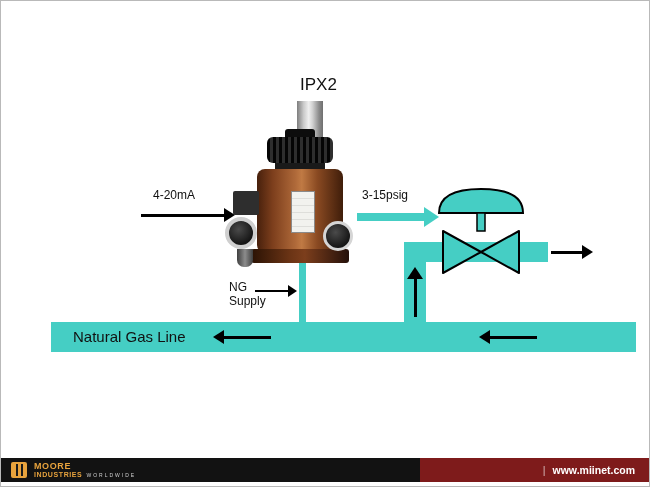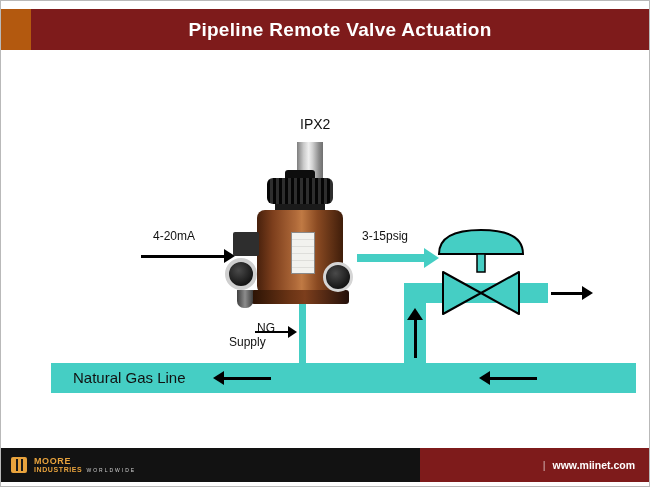--- a/index.html
+++ b/index.html
@@ -30,21 +30,21 @@
     flex:1;background:var(--header-maroon);
     display:flex;align-items:center;justify-content:center;
   }
   .header-bar h1{
     color:#fff;font-size:19px;font-weight:600;letter-spacing:.3px;
   }
   
   .canvas{position:relative;flex:1;background:#fff;}
   .abs{position:absolute;}
   .lbl{color:#111;font-size:12px;line-height:1.15;}
-  .lbl-big{font-size:14px;}
+  .lbl-big{font-size:17px;}
 
   
   .pipe-gray{
     left:296px;top:92px;width:26px;height:160px;z-index:1;
     background:linear-gradient(90deg,#7d7d7d,#c9c9c9 25%,#efefef 45%,#d0d0d0 60%,#8a8a8a 85%,#6f6f6f);
   }
   .supply-tube{left:298px;top:252px;width:7px;height:61px;background:var(--pipe-teal);z-index:1;}
   .pipe-teal-h{left:403px;top:233px;width:144px;height:20px;background:var(--pipe-teal);z-index:1;}
   .pipe-teal-v{left:403px;top:235px;width:22px;height:78px;background:var(--pipe-teal);z-index:1;}
   .gas-band{
@@ -91,21 +91,21 @@
   .arr.thin .head-r{border-left-width:9px;border-top-width:6px;border-bottom-width:6px;}
   .arr.teal .shaft{height:8px;background:var(--pipe-teal);}
   .arr.teal .head-r{border-left:15px solid var(--pipe-teal);border-top:10px solid transparent;border-bottom:10px solid transparent;}
   .arr.up{flex-direction:column;align-items:center;width:18px;height:auto;}
   .arr.up .shaft{width:3px;height:auto;flex:1;}
   .arr.up .head-u{width:0;height:0;border-bottom:12px solid #000;border-left:8px solid transparent;border-right:8px solid transparent;}
 
   .valve-svg{left:430px;top:176px;z-index:2;}
 
   
-  .footer{display:flex;height:34px;flex:0 0 auto;}
+  .footer{display:flex;height:24px;flex:0 0 auto;}
   .footer-left{
     flex:0 0 64.6%;background:var(--footer-black);
     display:flex;align-items:center;gap:7px;padding-left:10px;
   }
   .logo-icon{
     width:16px;height:16px;border-radius:2px;
     background:repeating-linear-gradient(90deg,var(--logo-gold) 0 3px,#1a1a1a 3px 5px),var(--logo-gold);
     border:2px solid var(--logo-gold);
   }
   .logo-text .l1{color:var(--logo-gold);font-size:9px;font-weight:bold;letter-spacing:.6px;line-height:1;}
@@ -122,26 +122,20 @@
   .footer-right .site{font-weight:bold;}
   .bottom-strip{height:4px;background:#fff;flex:0 0 auto;}
 </style>
 </head>
 <body>
 
 <div class="slide">
 
   <div class="top-strip"></div>
 
-  <div class="header">
-    <div class="header-accent"></div>
-    <div class="header-bar">
-      <h1>Pipeline Remote Valve Actuation</h1>
-    </div>
-  </div>
 
   <div class="canvas">
 
     <div class="abs lbl lbl-big" style="left:299px;top:66px;">IPX2</div>
 
     <div class="abs pipe-gray"></div>
 
     <div class="abs supply-tube"></div>
 
     <div class="abs device">
@@ -182,21 +176,21 @@
     </div>
 
     <svg class="abs valve-svg" width="100" height="92" viewBox="0 0 100 92">
       <path d="M8,28 Q8,4 50,4 Q92,4 92,28 Z" fill="#45CEC4" stroke="#000" stroke-width="2"></path>
       <rect x="46" y="28" width="8" height="18" fill="#45CEC4" stroke="#000" stroke-width="1.5"></rect>
       <polygon points="12,46 50,67 12,88" fill="#45CEC4" stroke="#000" stroke-width="2" stroke-linejoin="round"></polygon>
       <polygon points="88,46 50,67 88,88" fill="#45CEC4" stroke="#000" stroke-width="2" stroke-linejoin="round"></polygon>
     </svg>
 
     <div class="abs lbl" style="left:228px;top:272px;">
-      <span style="display:block;margin-left:28px;">NG</span>
+      <span style="display:block;">NG</span>
       <span style="display:block;">Supply</span>
     </div>
     <div class="arr thin" style="left:254px;top:272px;width:42px;">
       <div class="shaft"></div>
       <div class="head-r"></div>
     </div>
 
     <div class="abs gas-band">
       <div class="lbl">Natural Gas Line</div>
     </div>

